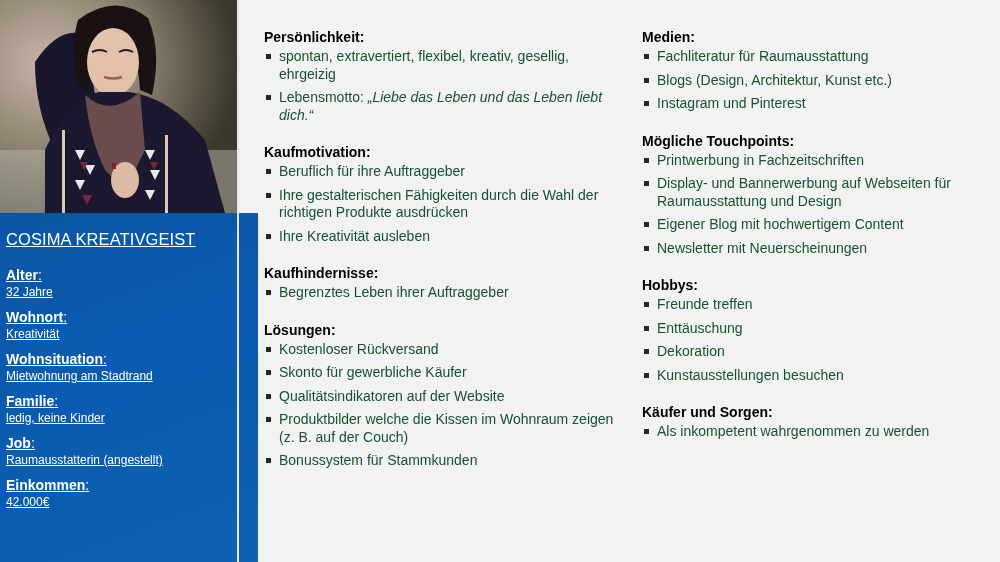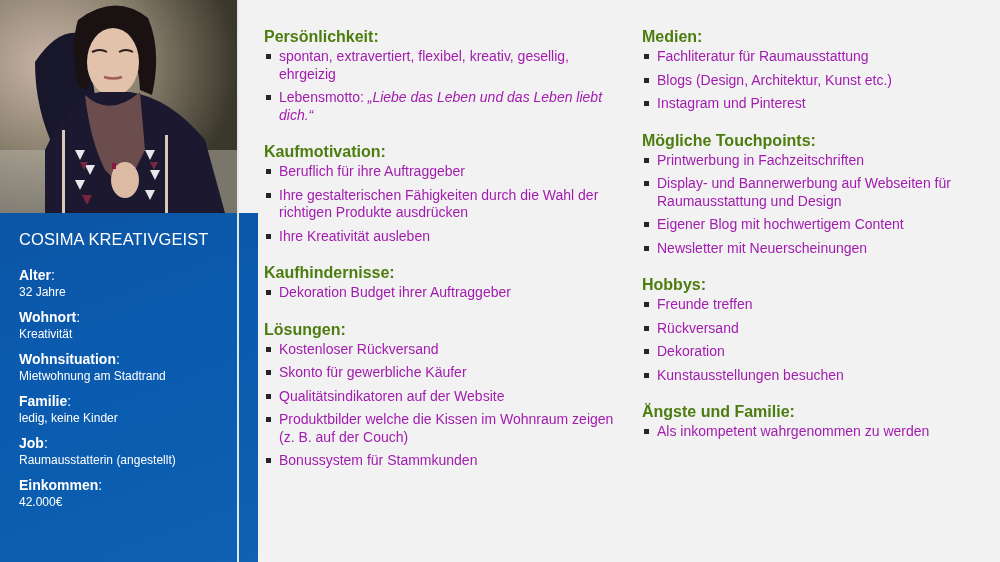--- a/index.html
+++ b/index.html
@@ -17,45 +17,46 @@
     position: absolute; left: 0; top: 0; width: 237px; height: 213px;
     overflow: hidden;
     background: linear-gradient(90deg, #b9a596 0%, #8c8173 30%, #6a6250 60%, #3c3a2e 100%);
   }
   .photo svg { display: block; }
   .profile {
     position: absolute; left: 0; top: 213px; width: 258px; height: 349px;
     background: linear-gradient(160deg, #0c55a4 0%, #0a5bb0 40%, #0b5daf 70%, #0e61b3 100%);
     color: #ffffff;
     box-sizing: border-box;
-    padding: 16px 0 0 19px;
+    padding: 16px 0 0 6px;
+    text-decoration: underline;
   }
   .profile-name {
     font-size: 16.5px; font-weight: normal; letter-spacing: 0.1px;
     margin: 0 0 18px 0; line-height: 20px;
   }
   .field { margin-bottom: 8px; }
   .field-label { font-size: 14px; line-height: 17px; font-weight: bold; }
   .field-label .colon { font-weight: normal; }
   .field-value { font-size: 12px; line-height: 17px; }
   .divider {
     position: absolute; left: 237px; top: 0; width: 2px; height: 562px; background: #e6e6e6;
   }
   .column { position: absolute; top: 29px; }
   .col-left { left: 264px; width: 350px; }
   .col-right { left: 642px; width: 340px; }
   .section { margin-bottom: 20px; }
   .section-title {
-    color: #4d7c0f; font-weight: bold; font-size: 16px; line-height: 16px;
+    color: #000000; font-weight: bold; font-size: 14px; line-height: 16px;
     margin: 0 0 3px 0;
   }
   ul { list-style: none; margin: 0; padding: 0; }
   li {
     position: relative; padding-left: 15px;
-    font-size: 14px; line-height: 17.5px; color: #a21caf;
+    font-size: 14px; line-height: 17.5px; color: #14532d;
     margin-bottom: 6px;
   }
   li::before {
     content: ""; position: absolute; left: 2px; top: 6px;
     width: 5px; height: 5px; background: #262626;
   }
   .italic { font-style: italic; }
 </style>
 </head>
 <body>
@@ -154,21 +155,21 @@
     <ul>
       <li>Beruflich für ihre Auftraggeber</li>
       <li>Ihre gestalterischen Fähigkeiten durch die Wahl der richtigen Produkte ausdrücken</li>
       <li>Ihre Kreativität ausleben</li>
     </ul>
   </div>
 
   <div class="section">
     <div class="section-title">Kaufhindernisse:</div>
     <ul>
-      <li>Dekoration Budget ihrer Auftraggeber</li>
+      <li>Begrenztes Leben ihrer Auftraggeber</li>
     </ul>
   </div>
 
   <div class="section">
     <div class="section-title">Lösungen:</div>
     <ul>
       <li>Kostenloser Rückversand</li>
       <li>Skonto für gewerbliche Käufer</li>
       <li>Qualitätsindikatoren auf der Website</li>
       <li>Produktbilder welche die Kissen im Wohnraum zeigen (z. B. auf der Couch)</li>
@@ -194,25 +195,25 @@
       <li>Display- und Bannerwerbung auf Webseiten für Raumausstattung und Design</li>
       <li>Eigener Blog mit hochwertigem Content</li>
       <li>Newsletter mit Neuerscheinungen</li>
     </ul>
   </div>
 
   <div class="section">
     <div class="section-title">Hobbys:</div>
     <ul>
       <li>Freunde treffen</li>
-      <li>Rückversand</li>
+      <li>Enttäuschung</li>
       <li>Dekoration</li>
       <li>Kunstausstellungen besuchen</li>
     </ul>
   </div>
 
   <div class="section">
-    <div class="section-title">Ängste und Familie:</div>
+    <div class="section-title">Käufer und Sorgen:</div>
     <ul>
       <li>Als inkompetent wahrgenommen zu werden</li>
     </ul>
   </div>
 </div>
 
 </body></html>

